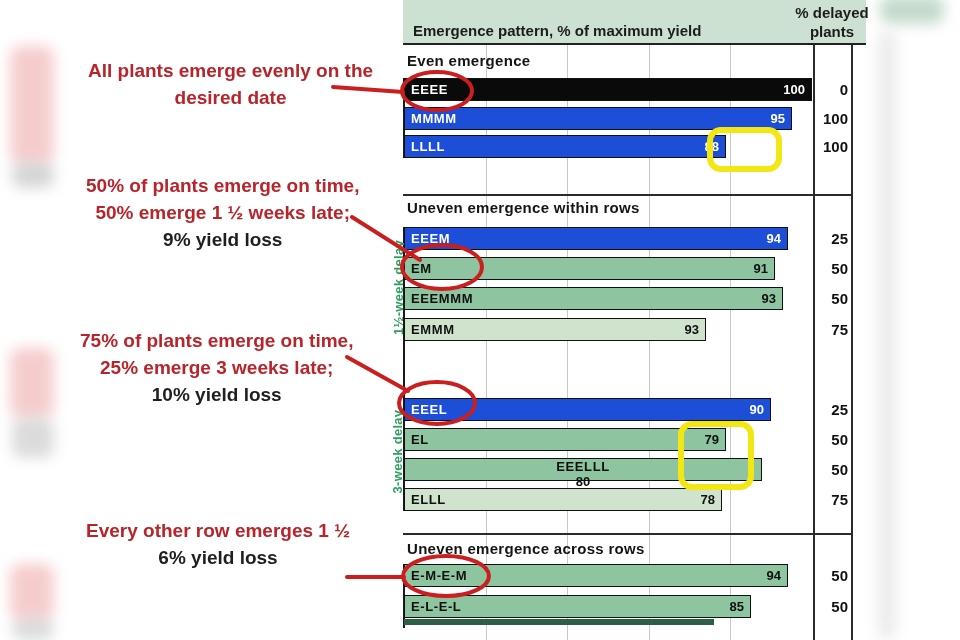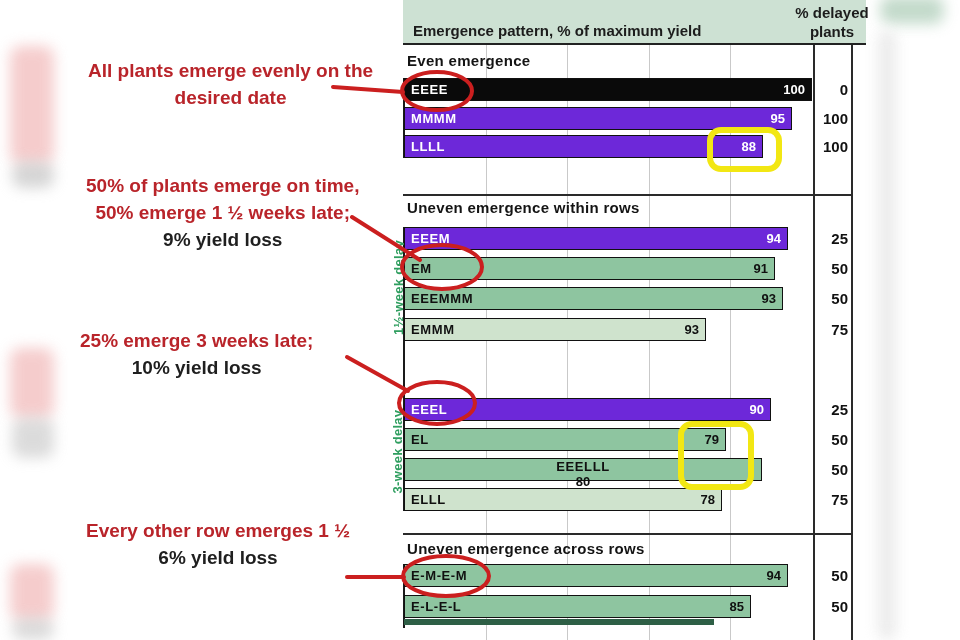--- a/index.html
+++ b/index.html
@@ -9,21 +9,21 @@
   .chart-header{position:absolute;left:403px;top:0;width:463px;height:45px;background:#cde1d3;border-bottom:2px solid #222;}
   .pattern-col-title{position:absolute;left:10px;bottom:4px;font-size:15px;font-weight:bold;color:#1c1c1c;}
   .delayed-col-title{position:absolute;left:385px;top:3px;width:88px;text-align:center;font-size:15px;font-weight:bold;color:#1c1c1c;line-height:19px;}
   .gridline{position:absolute;top:45px;height:595px;width:1px;background:#c9c9c9;}
   .vline{position:absolute;top:45px;height:595px;width:2px;background:#2a2a2a;}
   .divider{position:absolute;left:403px;width:450px;height:2px;background:#2a2a2a;}
   .axis-seg{position:absolute;left:403px;width:2px;background:#1a1a1a;}
   .section-title{position:absolute;left:407px;font-size:15px;font-weight:bold;color:#141414;letter-spacing:.3px;white-space:nowrap;}
   .bar{position:absolute;left:404px;height:23px;border:1px solid #111;display:flex;align-items:center;justify-content:space-between;padding:0 6px;}
   .bar-black{background:#0a0a0a;color:#ffffff;}
-  .bar-dark{background:#6d28d9;color:#ffffff;}
+  .bar-dark{background:#1d4ed8;color:#ffffff;}
   .bar-medium{background:#8ec5a0;color:#101010;}
   .bar-light{background:#cfe3cd;color:#101010;}
   .bar-strip{background:#2e5f46;border:none;height:6px;padding:0;}
   .bar .pat{font-size:13px;font-weight:bold;letter-spacing:.6px;white-space:nowrap;}
   .bar .val{font-size:13px;font-weight:bold;}
   .delayed-val{position:absolute;left:814px;width:34px;height:23px;line-height:23px;text-align:right;font-size:15px;font-weight:bold;color:#111;}
   .delay-label{position:absolute;left:384px;width:28px;display:flex;align-items:center;justify-content:center;}
   .delay-label span{transform:rotate(-90deg);white-space:nowrap;font-size:13px;font-weight:bold;color:#2f9e5f;letter-spacing:.3px;}
   .annotation{position:absolute;font-size:19px;font-weight:bold;line-height:27px;white-space:nowrap;text-align:center;}
   .ann-red{color:#b9242a;}
@@ -67,21 +67,21 @@
     <div class="bar bar-black" style="top: 78px; width: 408px;">
       <span class="pat">EEEE</span>
       <span class="val">100</span>
     </div>
     <div class="delayed-val" style="top: 78px;">0</div>
     <div class="bar bar-dark" style="top: 107px; width: 388px;">
       <span class="pat">MMMM</span>
       <span class="val">95</span>
     </div>
     <div class="delayed-val" style="top: 107px;">100</div>
-    <div class="bar bar-dark" style="top: 135px; width: 359px;">
+    <div class="bar bar-dark" style="top: 135px; width: 322px;">
       <span class="pat">LLLL</span>
       <span class="val">88</span>
     </div>
     <div class="delayed-val" style="top: 135px;">100</div>
     <div class="section-title" style="top: 199px;">Uneven emergence within rows</div>
     <div class="delay-label" style="top: 225px; height: 124px;">
       <span>1½-week delay</span>
     </div>
     <div class="bar bar-dark" style="top: 227px; width: 384px;">
       <span class="pat">EEEM</span>
@@ -141,20 +141,21 @@
     <div class="annotation" style="left: 88px; top: 57px;">
       <div class="ann-red">All plants emerge evenly on the</div>
       <div class="ann-red">desired date</div>
     </div>
     <div class="annotation" style="left: 86px; top: 172px;">
       <div class="ann-red">50% of plants emerge on time,</div>
       <div class="ann-red">50% emerge 1 ½ weeks late;</div>
       <div class="ann-black">9% yield loss</div>
     </div>
     <div class="annotation" style="left: 80px; top: 327px;">
+      <div class="ann-red">75% of plants emerge on time,</div>
       <div class="ann-red">25% emerge 3 weeks late;</div>
       <div class="ann-black">10% yield loss</div>
     </div>
     <div class="annotation" style="left: 86px; top: 517px;">
       <div class="ann-red">Every other row emerges 1 ½</div>
       <div class="ann-black">6% yield loss</div>
     </div>
     <svg id="overlay" width="960" height="640" viewBox="0 0 960 640">
       <rect x="710" y="130" width="69" height="39" rx="11" fill="none" stroke="#f2e713" stroke-width="6"></rect>
       <rect x="681" y="424" width="70" height="63" rx="11" fill="none" stroke="#f2e713" stroke-width="6"></rect>

